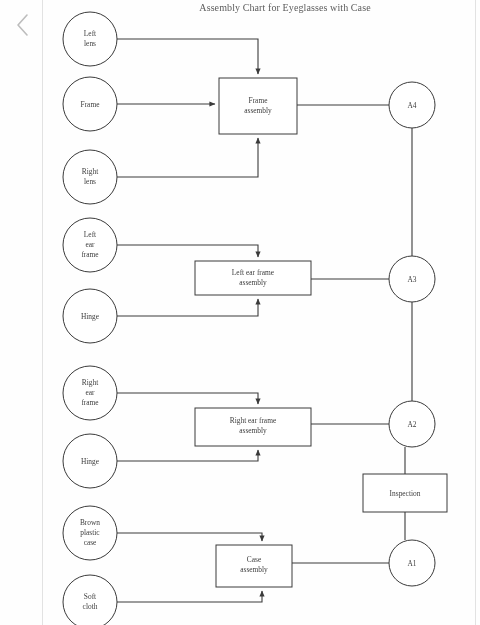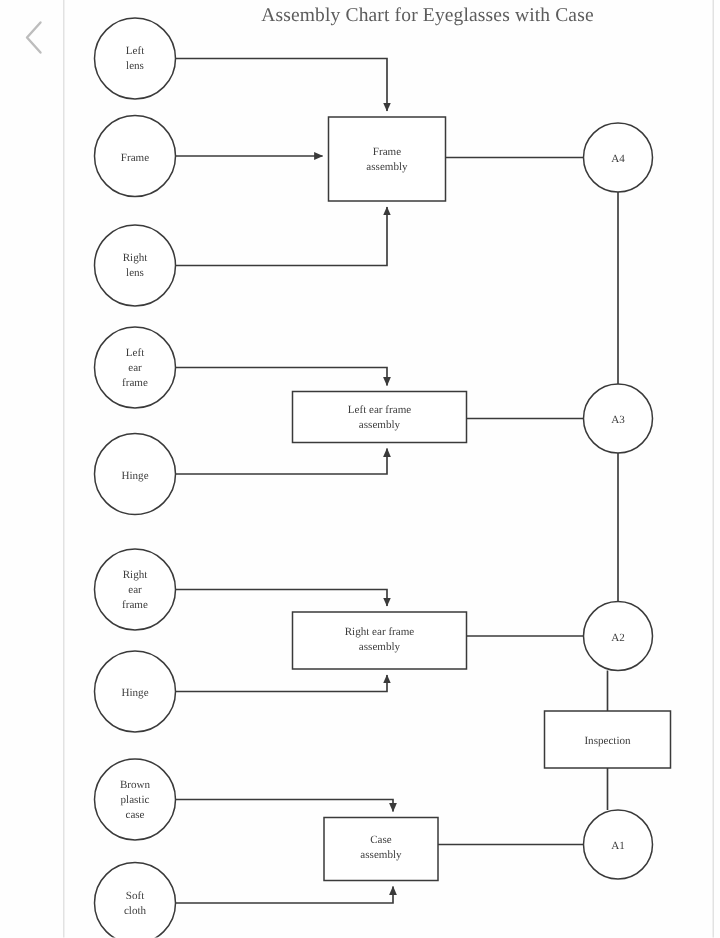--- a/index.html
+++ b/index.html
@@ -39,21 +39,21 @@
     height: 30px;
     color: #bdbdbd;
   }
 
   #chart-title {
     position: absolute;
     left: 120px;
     top: 2px;
     width: 330px;
     text-align: center;
-    font-size: 13px;
+    font-size: 10px;
     color: #5c5c5c;
     letter-spacing: 0.1px;
     font-family: "Liberation Serif", "DejaVu Serif", serif;
   }
 
   svg#diagram {
     position: absolute;
     left: 0;
     top: 0;
   }

